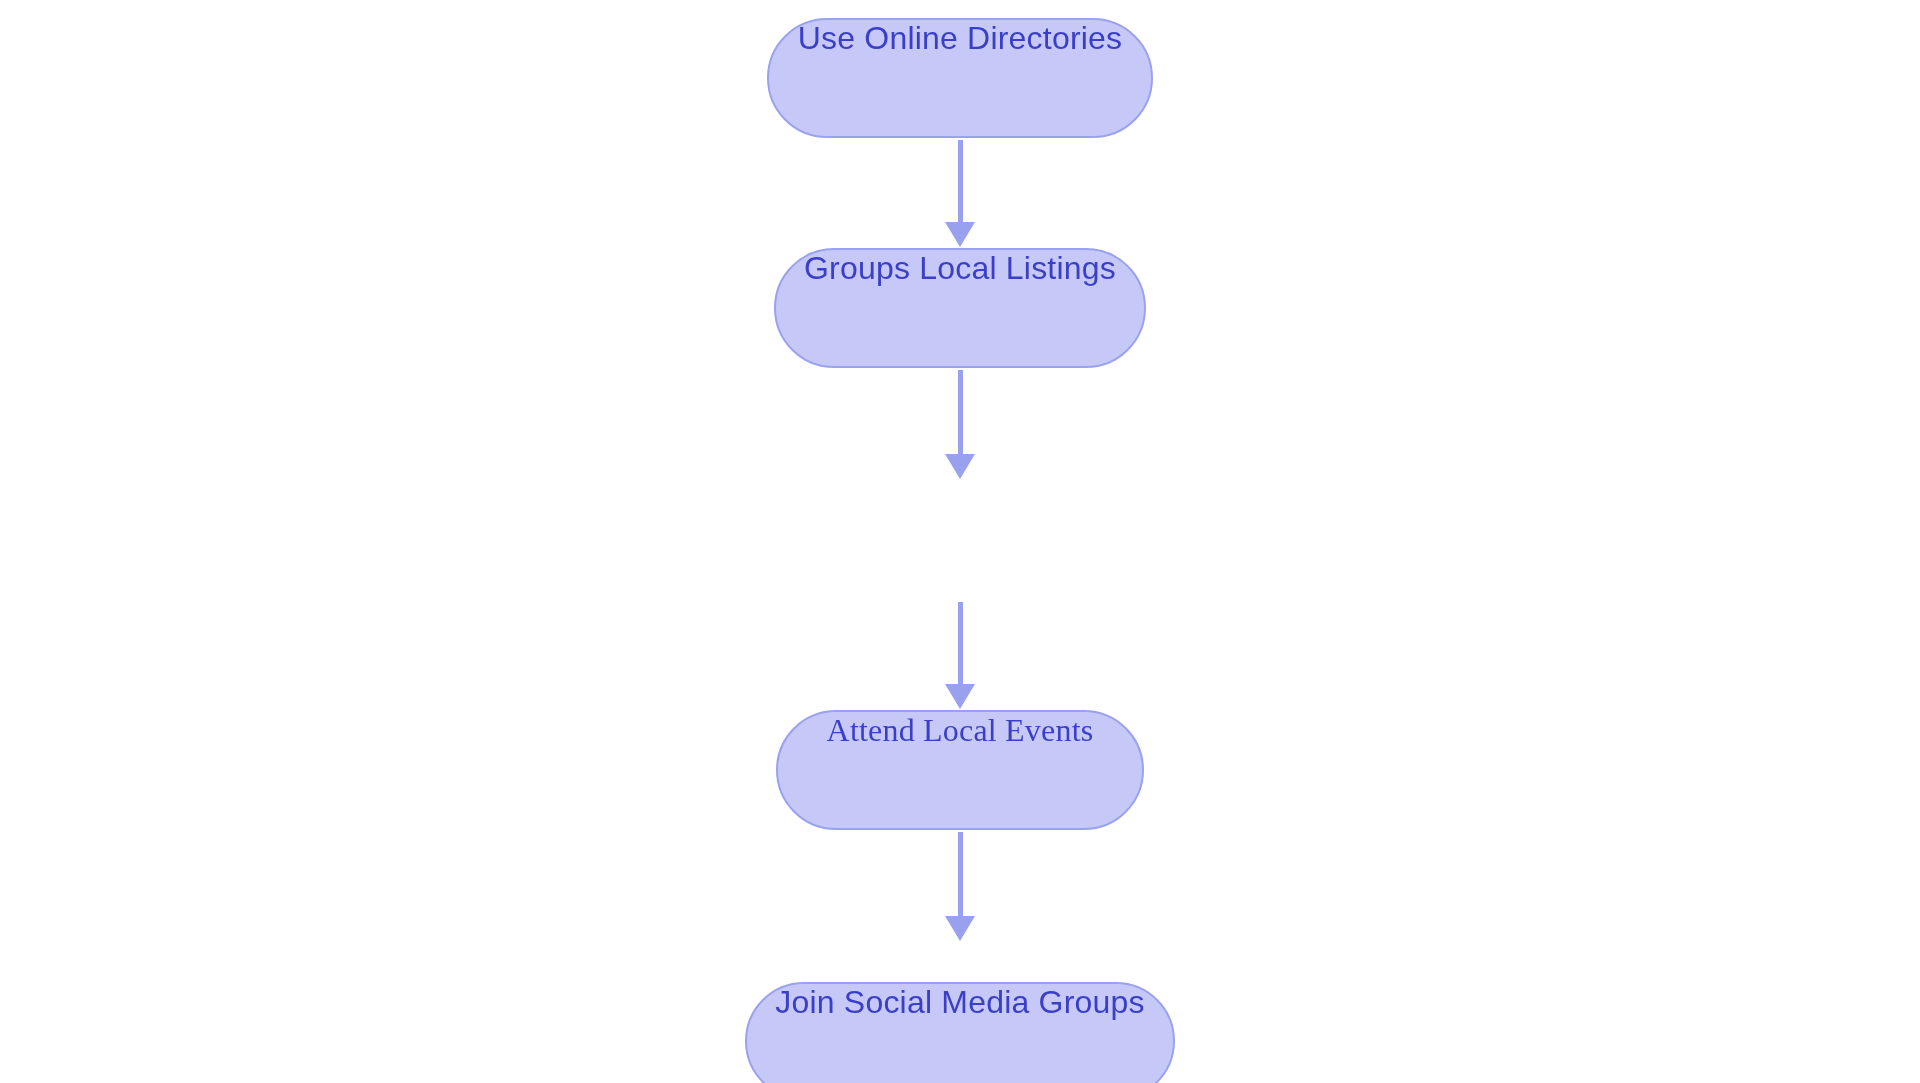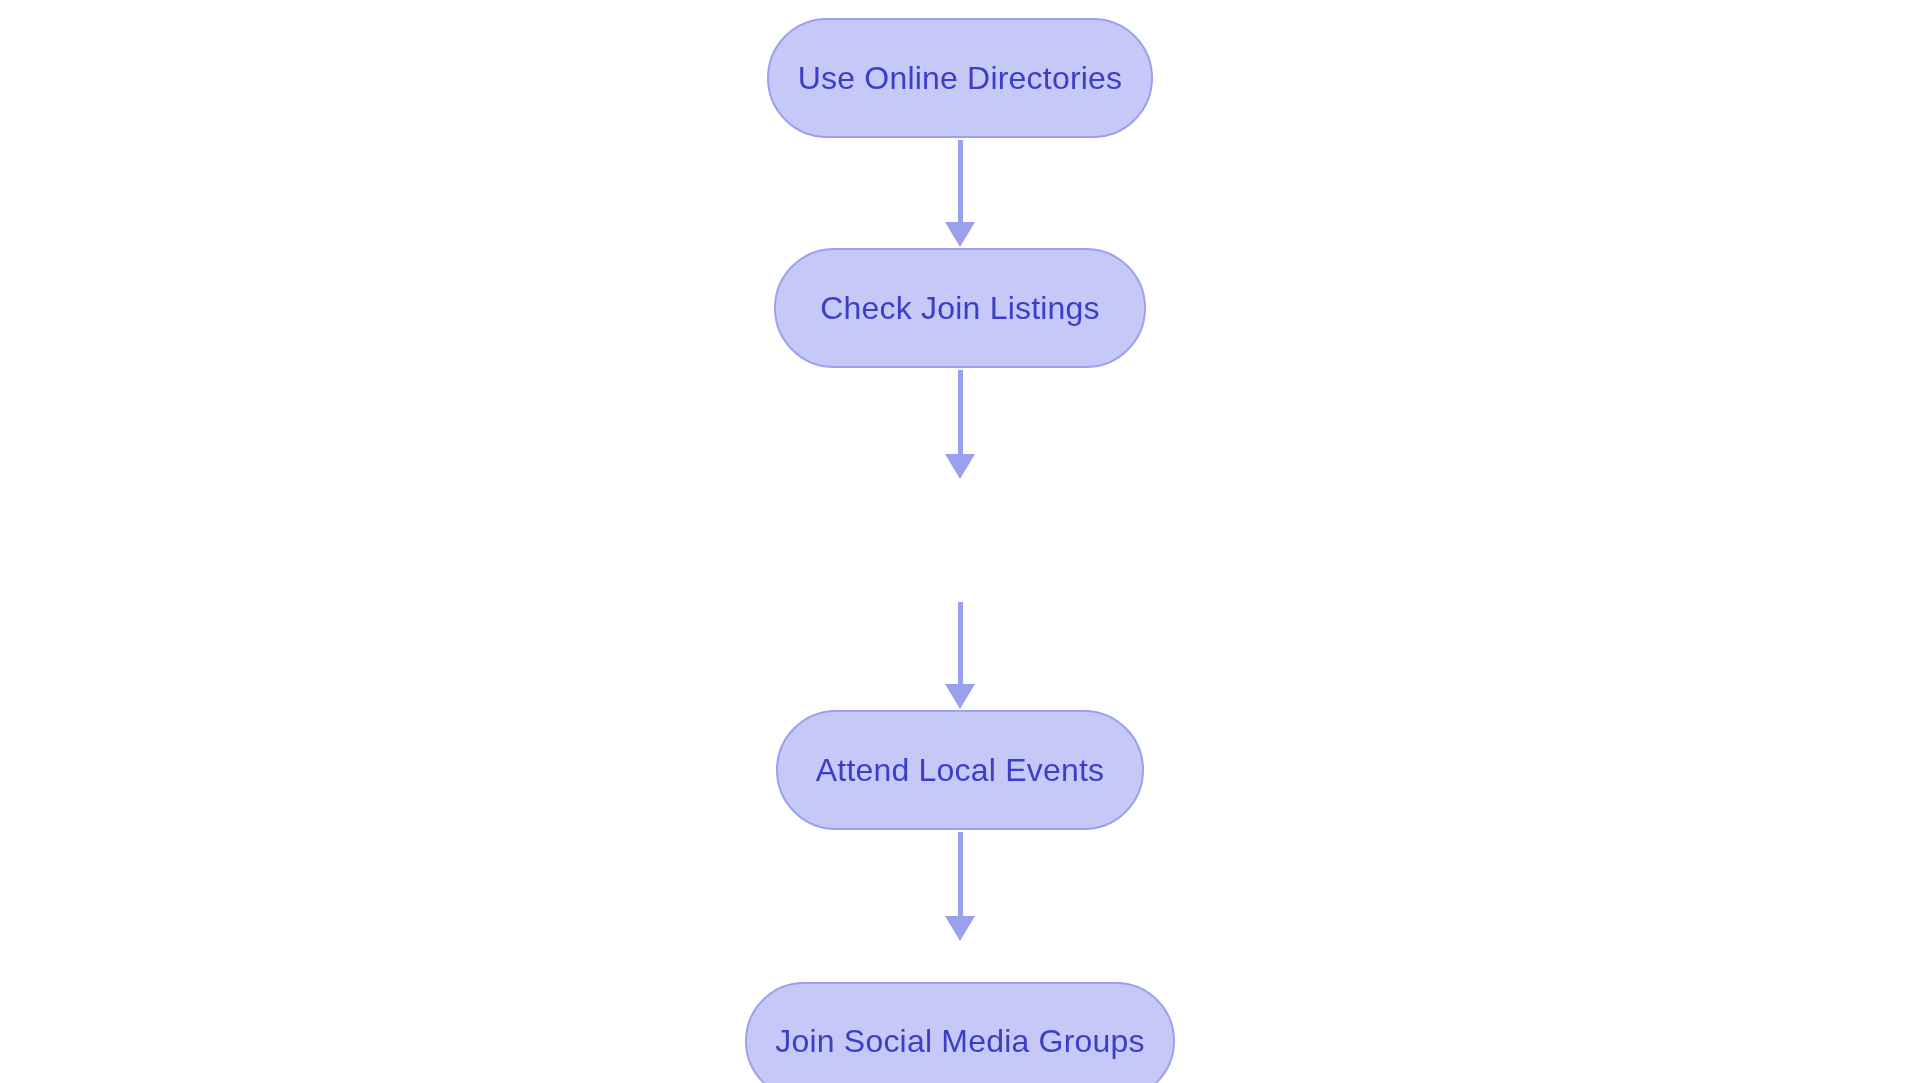--- a/index.html
+++ b/index.html
@@ -24,28 +24,28 @@
     left: 50%;
     transform: translateX(-50%);
     height: 120px;
     border-radius: 62px;
     background: var(--node-fill);
     border: 2px solid var(--node-border);
     color: var(--node-text);
     font-size: 32px;
     letter-spacing: 0.2px;
     display: flex;
-    align-items: center;
+    align-items: flex-start;
     justify-content: center;
     white-space: nowrap;
   }
   .node-1 { top: 18px;  width: 386px; }
   .node-2 { top: 248px; width: 372px; }
   .node-3 { top: 480px; width: 454px; }
-  .node-4 { top: 710px; width: 368px; }
+  .node-4 { top: 710px; width: 368px; font-family: Liberation Serif, serif; }
   .node-5 { top: 942px; width: 430px; height: 118px; margin-top: 40px; }
 
   .arrow {
     position: absolute;
     left: 50%;
     transform: translateX(-50%);
     width: 30px;
     display: flex;
     flex-direction: column;
     align-items: center;
@@ -75,21 +75,21 @@
   <div class="node node-1">
     <span>Use Online Directories</span>
   </div>
 
   <div class="arrow arrow-1">
     <div class="shaft"></div>
     <div class="head"></div>
   </div>
 
   <div class="node node-2">
-    <span>Check Join Listings</span>
+    <span>Groups Local Listings</span>
   </div>
 
   <div class="arrow arrow-2">
     <div class="shaft"></div>
     <div class="head"></div>
   </div>
 
 
   <div class="arrow arrow-3">
     <div class="shaft"></div>

